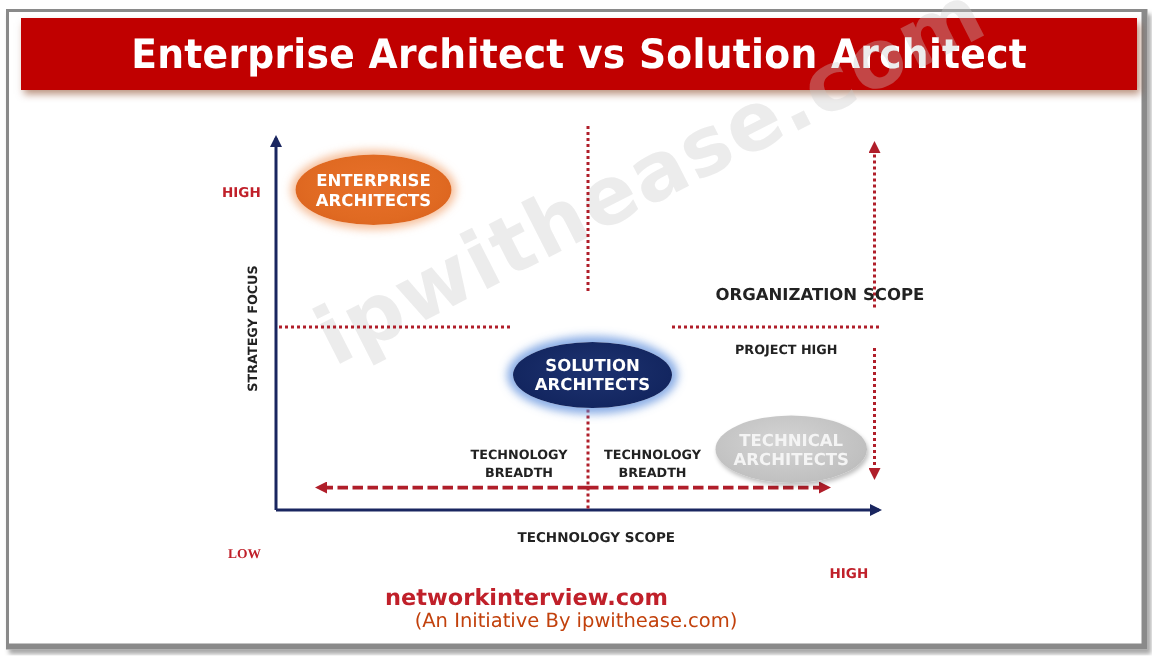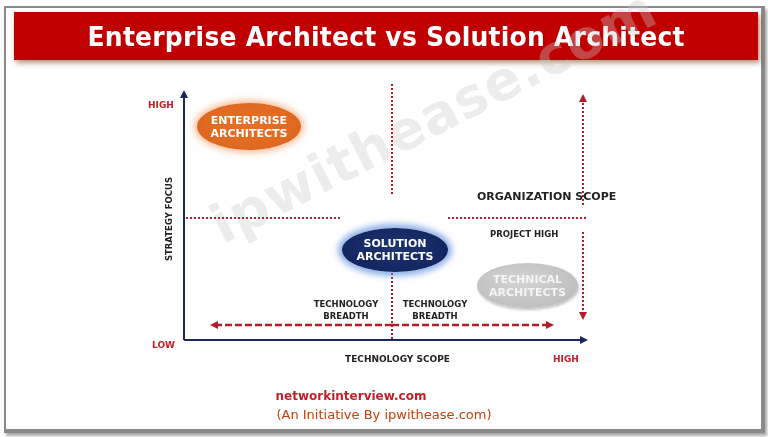--- a/index.html
+++ b/index.html
@@ -1,29 +1,29 @@
 <!DOCTYPE html>
 <html><head>
 <meta charset="utf-8">
 <style>
   html, body { margin:0; padding:0; background:#ffffff; }
   body { width:768px; height:437px; position:relative; overflow:hidden; font-family:"Liberation Sans", sans-serif; }
   .frame { position:absolute; left:4px; top:6px; width:755px; height:421px; border:2px solid #8a8a8a; border-right-width:4px; border-bottom-width:4px; background:#fff; box-shadow:2px 3px 3px rgba(0,0,0,0.35); }
   .banner { position:absolute; left:14px; top:12px; width:744px; height:48px; background:#c00000; box-shadow:2px 3px 5px rgba(120,40,0,0.5); display:flex; align-items:center; justify-content:center; }
   .banner-title { color:#fff; font-size:27px; font-weight:bold; letter-spacing:0.2px; font-family:"DejaVu Sans", sans-serif; transform:scaleX(0.93); white-space:nowrap; }
   .lbl { position:absolute; font-weight:bold; white-space:nowrap; font-family:"DejaVu Sans", sans-serif; }
-  .red { color:#c0202a; }
+  .red { color:#c0202a;margin-top:24px; }
   .dark { color:#222; }
   .ell { position:absolute; border-radius:50%; display:flex; align-items:center; justify-content:center; text-align:center; color:#fff; font-weight:bold; font-size:11px; line-height:13px; font-family:"DejaVu Sans", sans-serif; }
   .ell-ent { left:197px; top:103px; width:104px; height:47px; background:radial-gradient(ellipse at 50% 45%, #e8702a 0%, #e06a22 60%, #d85f1c 100%); box-shadow:0 0 6px 3px rgba(240,150,90,0.6); }
   .ell-sol { left:342px; top:196px; width:106px; height:44px; background:radial-gradient(ellipse at 50% 45%, #1e3370 0%, #132660 70%, #0f1f50 100%); box-shadow:0 0 6px 4px rgba(90,140,220,0.7);margin-top:32px; }
-  .ell-tec { left:477px; top:263px; width:101px; height:45px; background:radial-gradient(ellipse at 45% 40%, #d4d4d4 0%, #c0c0c0 70%, #b0b0b0 100%); box-shadow:1px 2px 3px rgba(0,0,0,0.25); color:#f4f4f4; }
+  .ell-tec { left:477px; top:277px; width:101px; height:45px; background:radial-gradient(ellipse at 45% 40%, #d4d4d4 0%, #c0c0c0 70%, #b0b0b0 100%); box-shadow:1px 2px 3px rgba(0,0,0,0.25); color:#f4f4f4; }
   .watermark { position:absolute; left:200px; top:200px; font-size:54px; font-weight:bold; color:rgba(200,200,200,0.35); transform:rotate(-27deg); transform-origin:left top; white-space:nowrap; font-family:"DejaVu Sans", sans-serif; letter-spacing:1px; }
   svg.diagram { position:absolute; left:0; top:0; }
-  .footer-site { position:absolute; left:0; width:702px; top:389px; text-align:center; color:#c0202a; font-weight:bold; font-size:12px; font-family:"DejaVu Sans", sans-serif; }
+  .footer-site { position:absolute; left:0; width:702px; top:389px; text-align:center; color:#c0202a; font-weight:bold; font-size:15px; font-family:"DejaVu Sans", sans-serif; }
   .footer-sub { position:absolute; left:0; width:768px; top:407px; text-align:center; color:#c2410c; font-size:13px; font-family:"DejaVu Sans", sans-serif; }
 </style>
 </head>
 <body>
 
 <div class="frame"></div>
 
 <div class="banner">
   <span class="banner-title">Enterprise Architect vs Solution Architect</span>
 </div>
@@ -66,21 +66,21 @@
   </g>
 
   <g>
     <line x1="212" y1="325" x2="392" y2="325" stroke="#b01e2a" stroke-width="2.5" stroke-dasharray="7,3" marker-end="url(#arrRed)" transform="rotate(180 302 325)"></line>
     <line x1="392" y1="325" x2="552" y2="325" stroke="#b01e2a" stroke-width="2.5" stroke-dasharray="7,3" marker-end="url(#arrRed)"></line>
   </g>
 </svg>
 
 <div class="lbl red" style="left:148px; top:100px; font-size:9px;">HIGH</div>
 <div class="lbl dark" style="left:119px; top:214px; font-size:8.5px; transform:rotate(-90deg); transform-origin:center center; width:100px; text-align:center;">STRATEGY FOCUS</div>
-<div class="lbl red" style="left:152px; top:340px; font-size:9px;">LOW</div>
+<div class="lbl red" style="left:152px; top:340px; font-size:9px;font-family:Liberation Serif, serif;">LOW</div>
 <div class="lbl dark" style="left:345px; top:354px; font-size:9px;">TECHNOLOGY SCOPE</div>
 <div class="lbl red" style="left:553px; top:354px; font-size:9px;">HIGH</div>
 
 <div class="ell ell-ent">
   <div>
     <div>ENTERPRISE</div>
     <div>ARCHITECTS</div>
   </div>
 </div>
 <div class="ell ell-sol">

